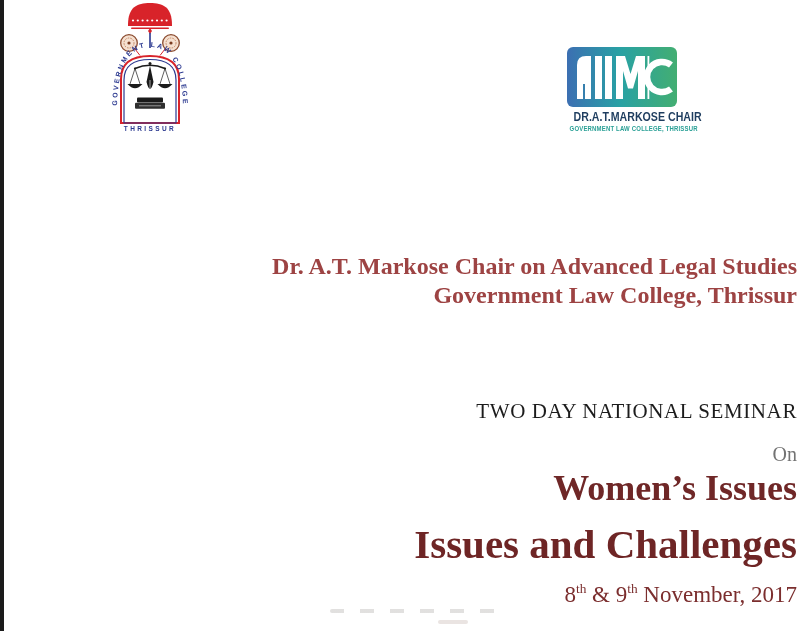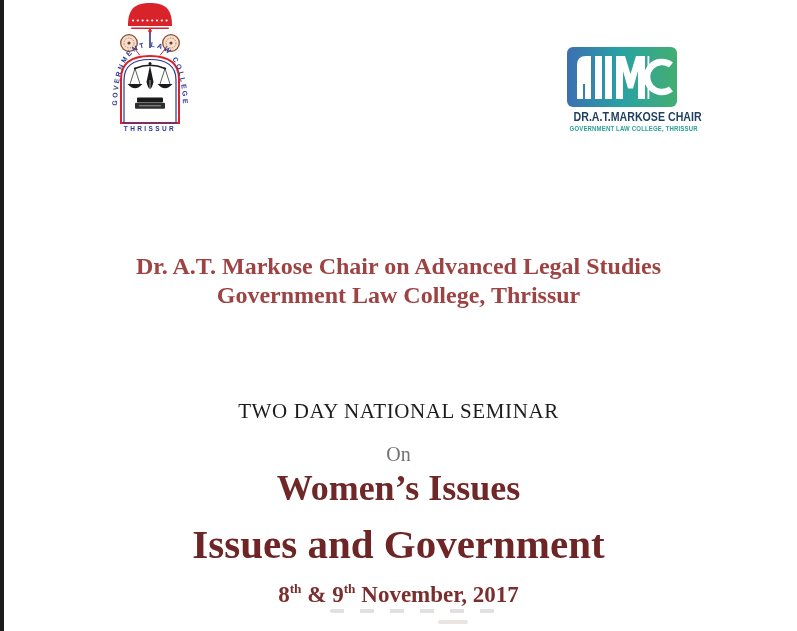--- a/index.html
+++ b/index.html
@@ -20,27 +20,27 @@
     color:#1e3d5f;white-space:nowrap;transform:scaleX(.85);transform-origin:center;
     margin-top:3px;letter-spacing:0;
   }
   .chair-subtitle{
     font-family:"Liberation Sans", sans-serif;font-weight:bold;font-size:6.5px;
     color:#2aa096;white-space:nowrap;transform:scaleX(.92);transform-origin:center;
     margin-top:1px;letter-spacing:.2px;
   }
 
   
-  .center-line{position:absolute;left:0;right:0;text-align:center;white-space:nowrap;}
+  .center-line{position:absolute;left:0;right:0;text-align:right;white-space:nowrap;}
   #main-header{top:252px;font-size:24px;font-weight:bold;color:#9d4343;line-height:29px;}
   #kicker{top:399px;font-size:21px;color:#1c1c1c;letter-spacing:.6px;font-family:Liberation Serif, serif;}
   #connector{top:443px;font-size:20px;color:#737373;}
   #title-1{top:467px;font-size:36px;font-weight:bold;color:#6f2727;}
   #title-2{top:520px;font-size:41px;font-weight:bold;color:#6e2525;}
-  #date-line{top:582px;font-size:23px;font-weight:bold;color:#7b2e2e;}
+  #date-line{top:582px;font-size:23px;font-weight:normal;color:#7b2e2e;}
   .sup{vertical-align:super;font-size:58%;line-height:0;}
 
   
   .artifact{position:absolute;background:rgba(120,115,110,.18);border-radius:2px;}
   #artifact-1{left:330px;top:609px;width:170px;height:4px;
     background:repeating-linear-gradient(90deg,rgba(120,115,110,.22) 0 14px,transparent 14px 30px);}
   #artifact-2{left:438px;top:620px;width:30px;height:4px;background:rgba(150,120,110,.20);}
 </style>
 </head>
 <body>
@@ -135,19 +135,19 @@
   </div>
 
   <div id="main-header" class="center-line">
     <div>Dr. A.T. Markose Chair on Advanced Legal Studies</div>
     <div>Government Law College, Thrissur</div>
   </div>
 
   <div id="kicker" class="center-line">TWO DAY NATIONAL SEMINAR</div>
   <div id="connector" class="center-line">On</div>
   <div id="title-1" class="center-line">Women’s Issues</div>
-  <div id="title-2" class="center-line">Issues and Government</div>
+  <div id="title-2" class="center-line">Issues and Challenges</div>
 
   <div id="date-line" class="center-line"><span>8</span><span class="sup">th</span><span> &amp; </span><span>9</span><span class="sup">th</span><span> November, 2017</span></div>
 
   <div id="artifact-1" class="artifact"></div>
   <div id="artifact-2" class="artifact"></div>
 </div>
 
 </body></html>

